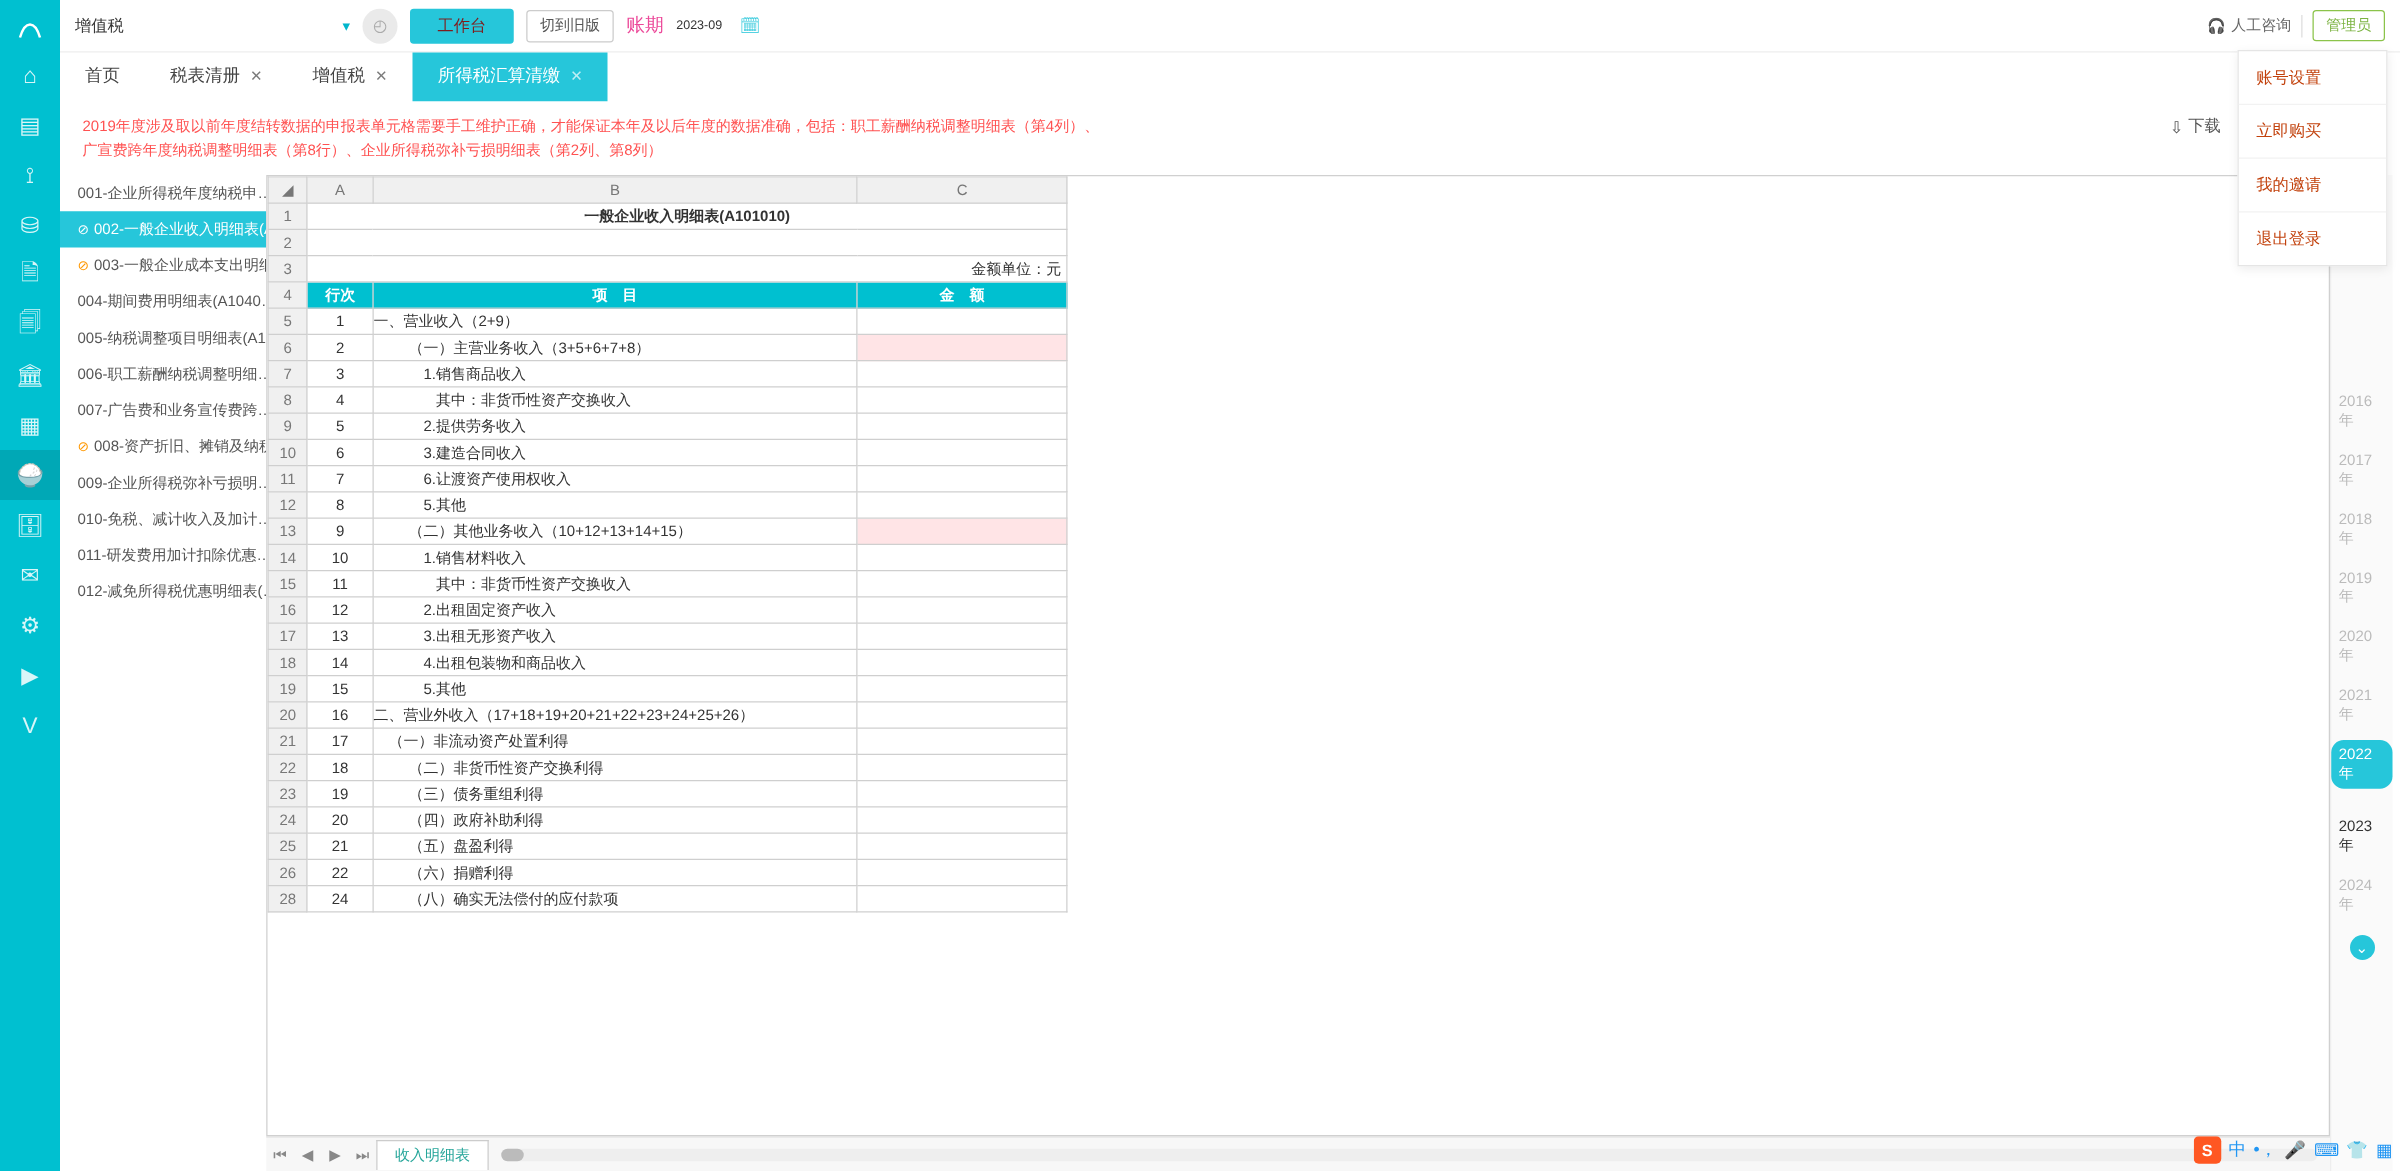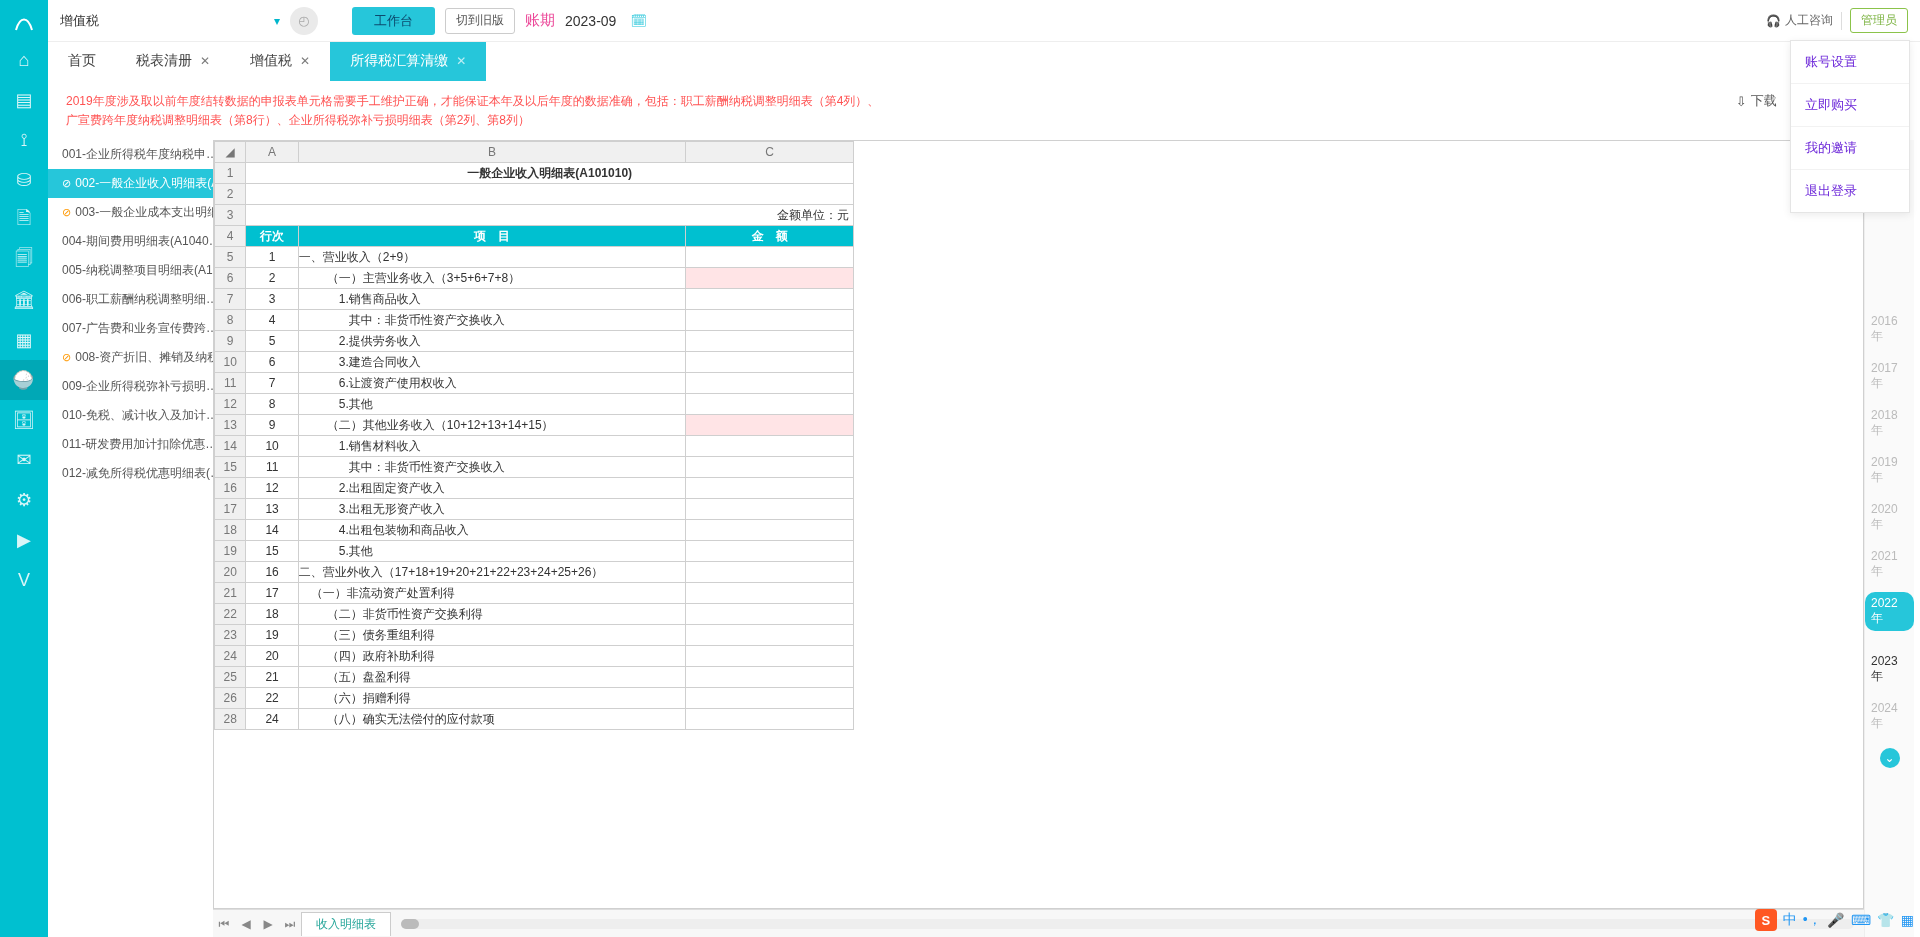--- a/index.html
+++ b/index.html
@@ -8,30 +8,30 @@
 .sidebar { width:48px; background:#00c0d0; display:flex; flex-direction:column; align-items:center; padding-top:8px; }
 .sidebar .logo { width:32px; height:32px; display:flex; align-items:center; justify-content:center; color:#fff; font-size:20px; }
 .sidebar .nav-icon { width:48px; height:40px; display:flex; align-items:center; justify-content:center; color:rgba(255,255,255,.85); font-size:18px; cursor:pointer; }
 .sidebar .nav-icon.active { background:rgba(0,0,0,.12); color:#fff; }
 .main { flex:1; display:flex; flex-direction:column; min-width:0; }
 .topbar { height:42px; display:flex; align-items:center; padding:0 12px; border-bottom:1px solid #eee; gap:10px; }
 .dd { display:flex; align-items:center; min-width:220px; color:#333; cursor:pointer; }
 .dd .dd-label { flex:1; }
 .chev { color:#00b6cc; font-size:12px; margin-left:6px; }
 .circle-btn { width:28px; height:28px; border-radius:50%; background:#eaeaea; display:flex; align-items:center; justify-content:center; color:#aaa; cursor:pointer; }
-.btn-primary { background:#26c6da; color:#0c4a6e; border:none; height:28px; padding:0 22px; border-radius:3px; cursor:pointer; font-size:13px;margin-left:24px; }
+.btn-primary { background:#26c6da; color:#7f1d1d; border:none; height:28px; padding:0 22px; border-radius:3px; cursor:pointer; font-size:13px; }
 .btn-outline { background:#fff; color:#555; border:1px solid #ccc; height:26px; padding:0 10px; border-radius:3px; cursor:pointer; font-size:12px; }
 .period-label { color:#ec4899; font-size:15px; }
-.period-val { color:#333; font-size:14px; margin-right:4px; }
+.period-val { color:#333; font-size:10px; margin-right:4px; }
 .cal-icon { color:#26c6da; cursor:pointer; }
 .top-right { margin-left:auto; display:flex; align-items:center; gap:8px; }
 .support { display:flex; align-items:center; gap:4px; color:#666; cursor:pointer; font-size:12px; }
 .admin-btn { border:1px solid #8bc34a; color:#7cb342; padding:3px 10px; border-radius:3px; cursor:pointer; font-size:12px; position:relative; }
 .user-menu { position:absolute; top:40px; right:10px; width:120px; background:#fff; border:1px solid #e5e5e5; box-shadow:0 2px 8px rgba(0,0,0,.08); z-index:50; }
-.user-menu div { padding:12px 14px; font-size:13px; color:#6d28d9; cursor:pointer; border-bottom:1px solid #f2f2f2; }
+.user-menu div { padding:12px 14px; font-size:13px; color:#c2410c; cursor:pointer; border-bottom:1px solid #f2f2f2; }
 .user-menu div:last-child { border-bottom:none; }
 .tabsbar { height:40px; display:flex; align-items:stretch; padding-left:0; border-bottom:1px solid transparent; }
 .tab { display:flex; align-items:center; padding:0 20px; font-size:14px; cursor:pointer; color:#444; border-bottom:2px solid transparent; gap:8px; }
 .tab.active { background:#26c6da; color:#fff;text-align:center; }
 .tab .close { font-size:12px; opacity:.7; }
 .notice-row { padding:10px 18px; display:flex; align-items:flex-start; }
 .notice { color:#ff5252; font-size:12px; line-height:1.6; max-width:820px; }
 .notice-actions { margin-left:auto; display:flex; gap:22px; color:#555; font-size:13px; }
 .notice-actions span { cursor:pointer; display:flex; align-items:center; gap:4px; }
 .content { flex:1; display:flex; min-height:0; padding:0 6px 0 0; position:relative; }

